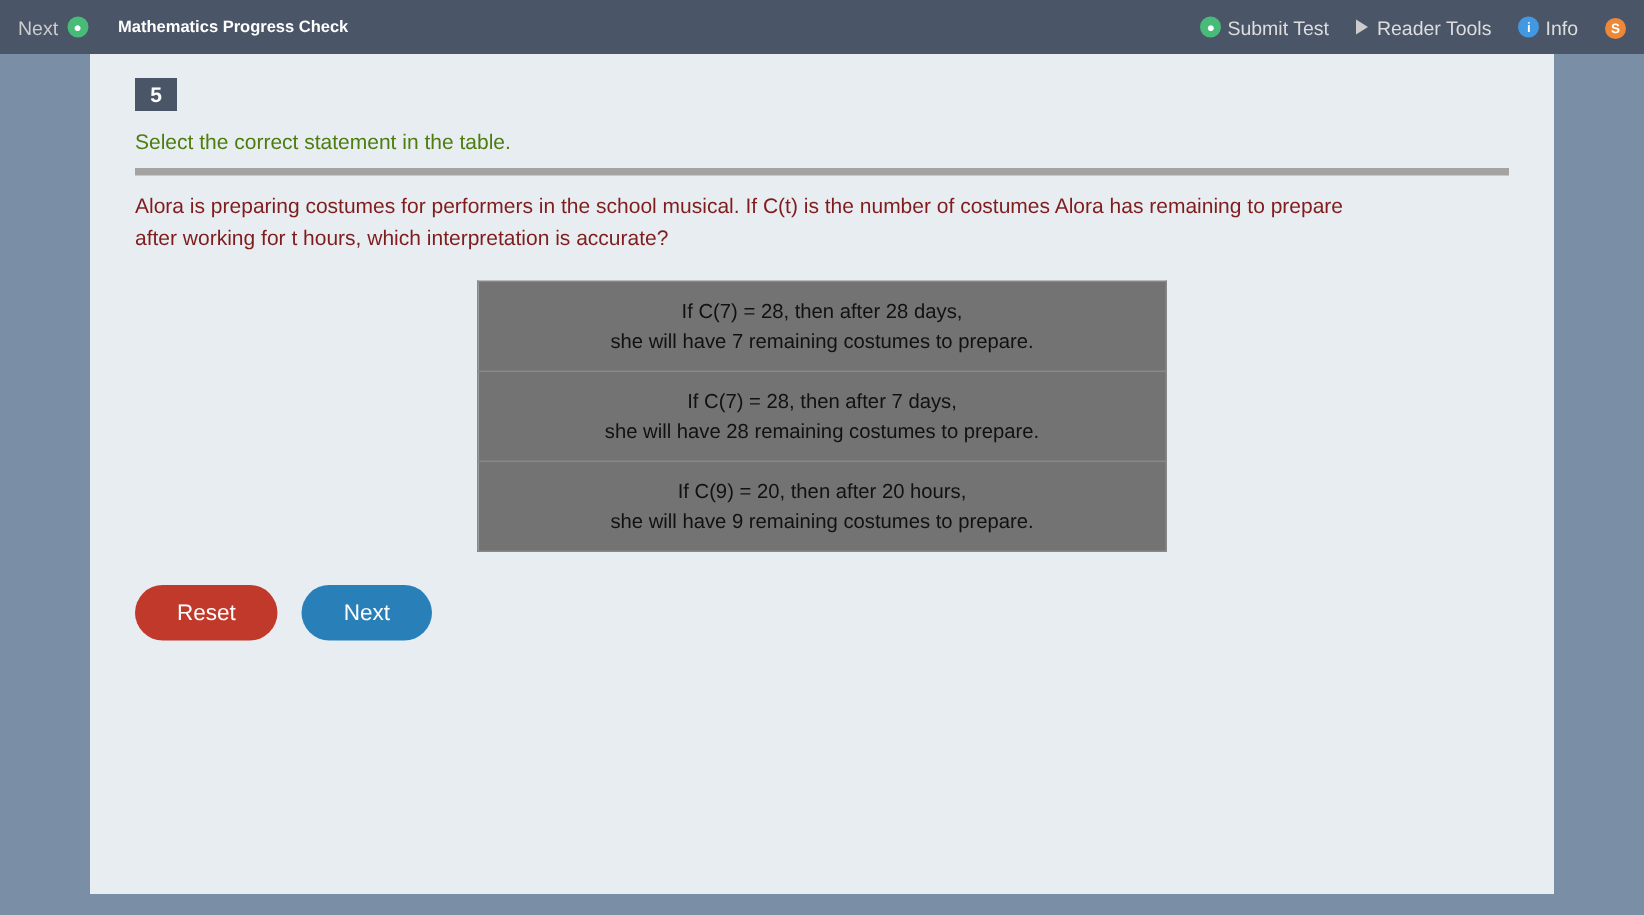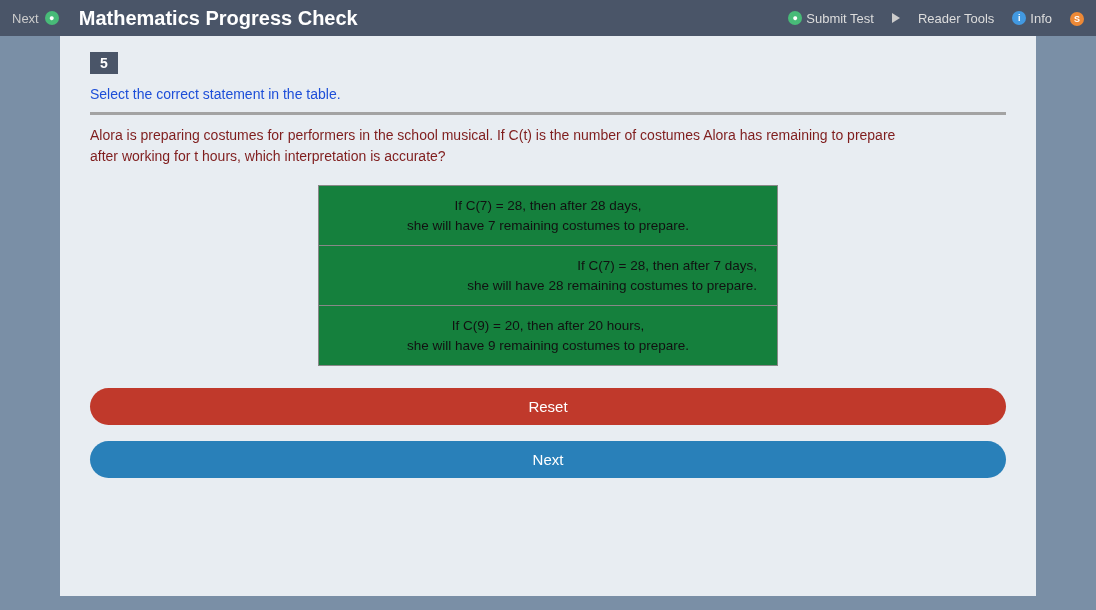--- a/index.html
+++ b/index.html
@@ -23,42 +23,42 @@
     }
     .top-bar-left {
       display: flex;
       align-items: center;
       gap: 6px;
       color: #ccc;
       font-size: 13px;
     }
     .top-bar-title {
       color: white;
-      font-size: 20px;
+      font-size: 11px;
       font-weight: bold;
       margin-left: 8px;
     }
     .top-bar-right {
       margin-left: auto;
       display: flex;
       align-items: center;
       gap: 18px;
       color: #ddd;
       font-size: 13px;
     }
     .top-bar-right .submit-test {
       display: flex;
       align-items: center;
       gap: 4px;
       cursor: pointer;
     }
     .top-bar-right .reader-tools {
       display: flex;
       align-items: center;
-      gap: 16px;
+      gap: 4px;
       cursor: pointer;
     }
     .circle-icon {
       width: 14px;
       height: 14px;
       border-radius: 50%;
       display: inline-flex;
       align-items: center;
       justify-content: center;
       font-size: 9px;
@@ -87,23 +87,23 @@
       height: 22px;
       display: flex;
       align-items: center;
       justify-content: center;
       margin-bottom: 12px;
     }
 
     
     .question-instruction {
       font-size: 14px;
-      color: #1d4ed8;
+      color: #4d7c0f;
       margin-bottom: 10px;
-      border-bottom: 3px solid #a3a3a3;
+      border-bottom: 5px solid #a3a3a3;
       padding-bottom: 10px;
     }
 
     .question-body {
       font-size: 14px;
       color: #7f1d1d;
       margin-bottom: 18px;
       line-height: 1.5;
     }
 
@@ -114,36 +114,35 @@
       margin-bottom: 22px;
     }
 
     .answer-table {
       border-collapse: collapse;
       width: 460px;
     }
 
     .answer-table tr td {
       border: 1px solid #888;
-      padding: 10px 20px;
+      padding: 10px 30px;
       text-align: center;
       font-size: 13.5px;
       color: #111;
-      background: #15803d;
+      background: #737373;
       cursor: pointer;
       line-height: 1.45;
     }
 
     
     .button-row {
       display: flex;
       justify-content: flex-start;
       gap: 16px;
       margin-top: 10px;
-      flex-direction: column;
     }
 
     .btn-reset {
       background: #c0392b;
       color: white;
       border: none;
       border-radius: 20px;
       padding: 10px 28px;
       font-size: 15px;
       cursor: pointer;
@@ -211,21 +210,21 @@
   </div>
 
   <div class="answer-table-wrapper">
     <table class="answer-table">
       <tbody id="options-body">
       <tr>
             <td style="white-space: pre-line;">If C(7) = 28, then after 28 days,
 she will have 7 remaining costumes to prepare.</td>
           </tr>
           <tr>
-            <td style="white-space: pre-line; text-align: right;">If C(7) = 28, then after 7 days,
+            <td style="white-space: pre-line;">If C(7) = 28, then after 7 days,
 she will have 28 remaining costumes to prepare.</td>
           </tr>
           <tr>
             <td style="white-space: pre-line;">If C(9) = 20, then after 20 hours,
 she will have 9 remaining costumes to prepare.</td>
           </tr>
         </tbody>
     </table>
   </div>
 

